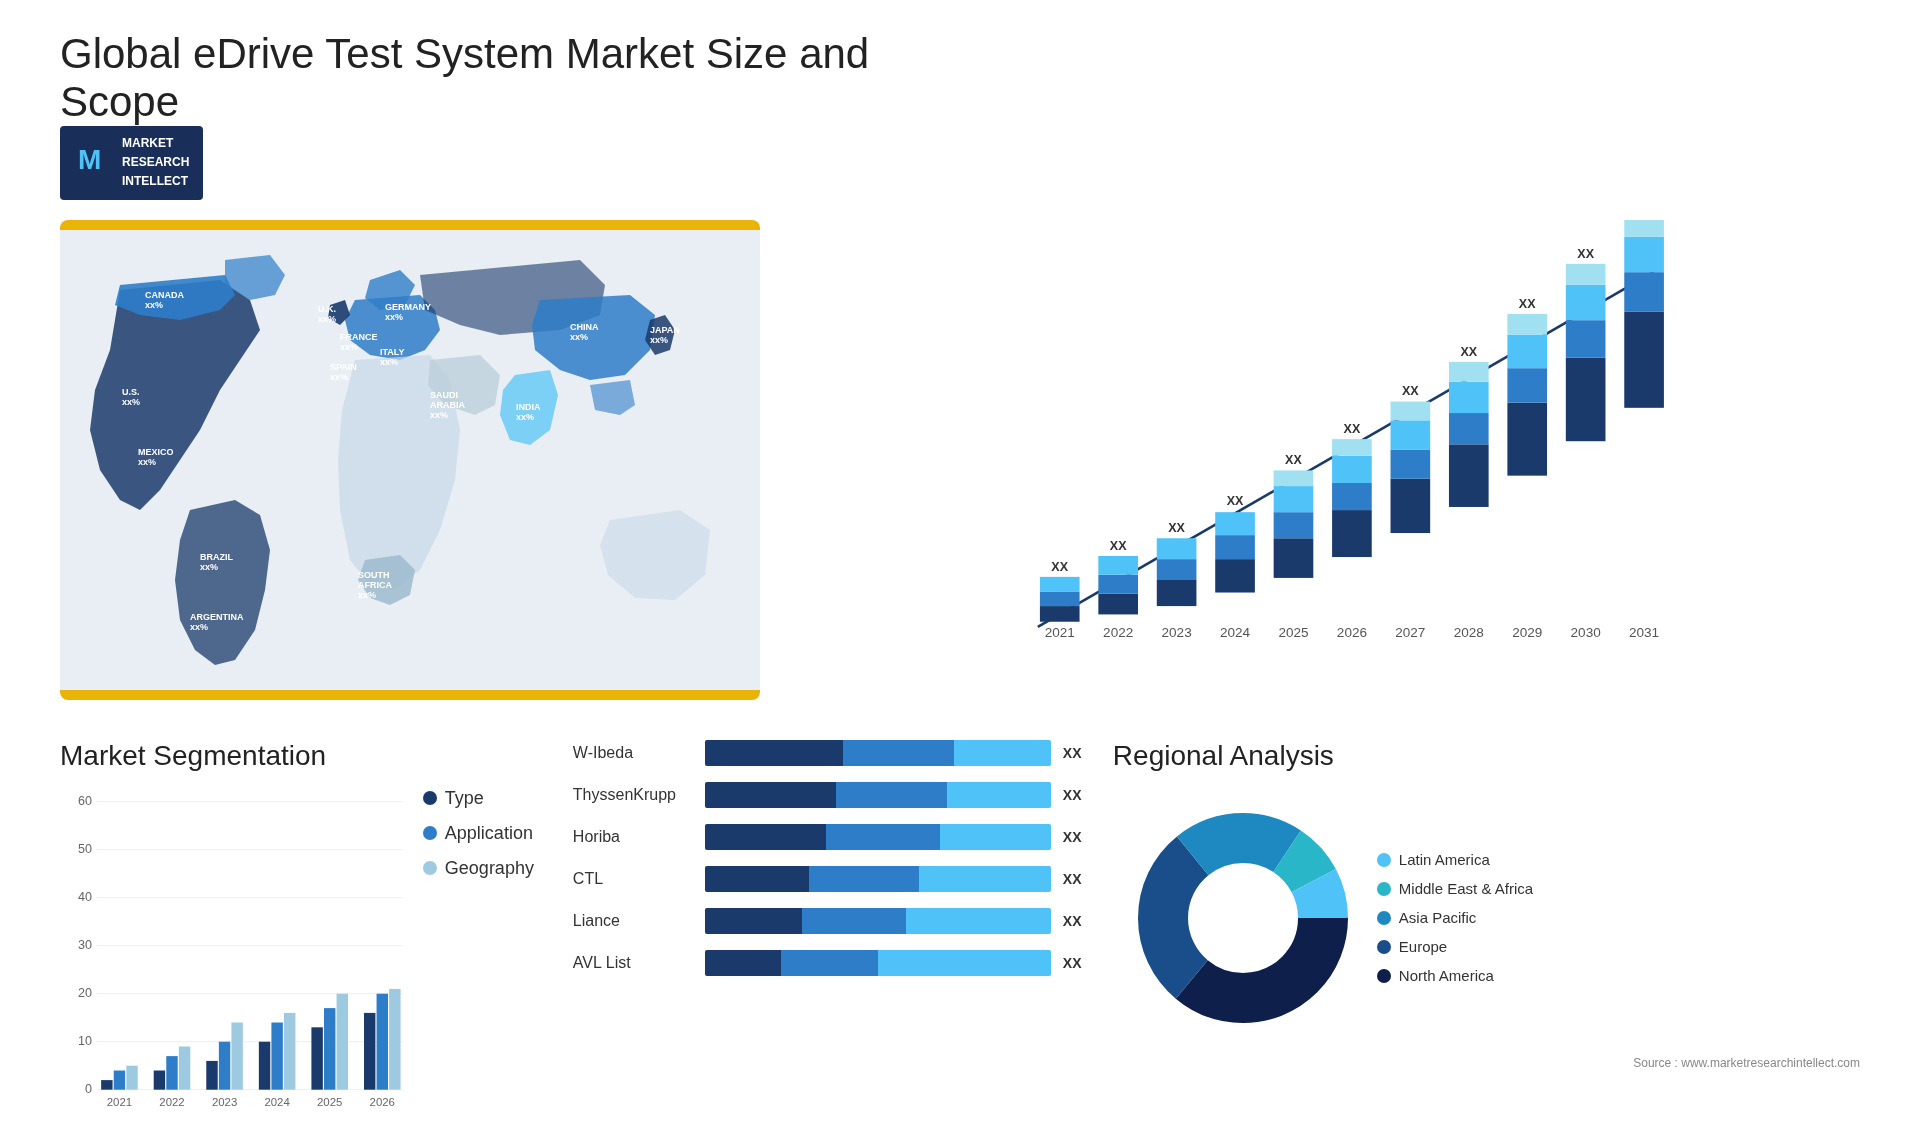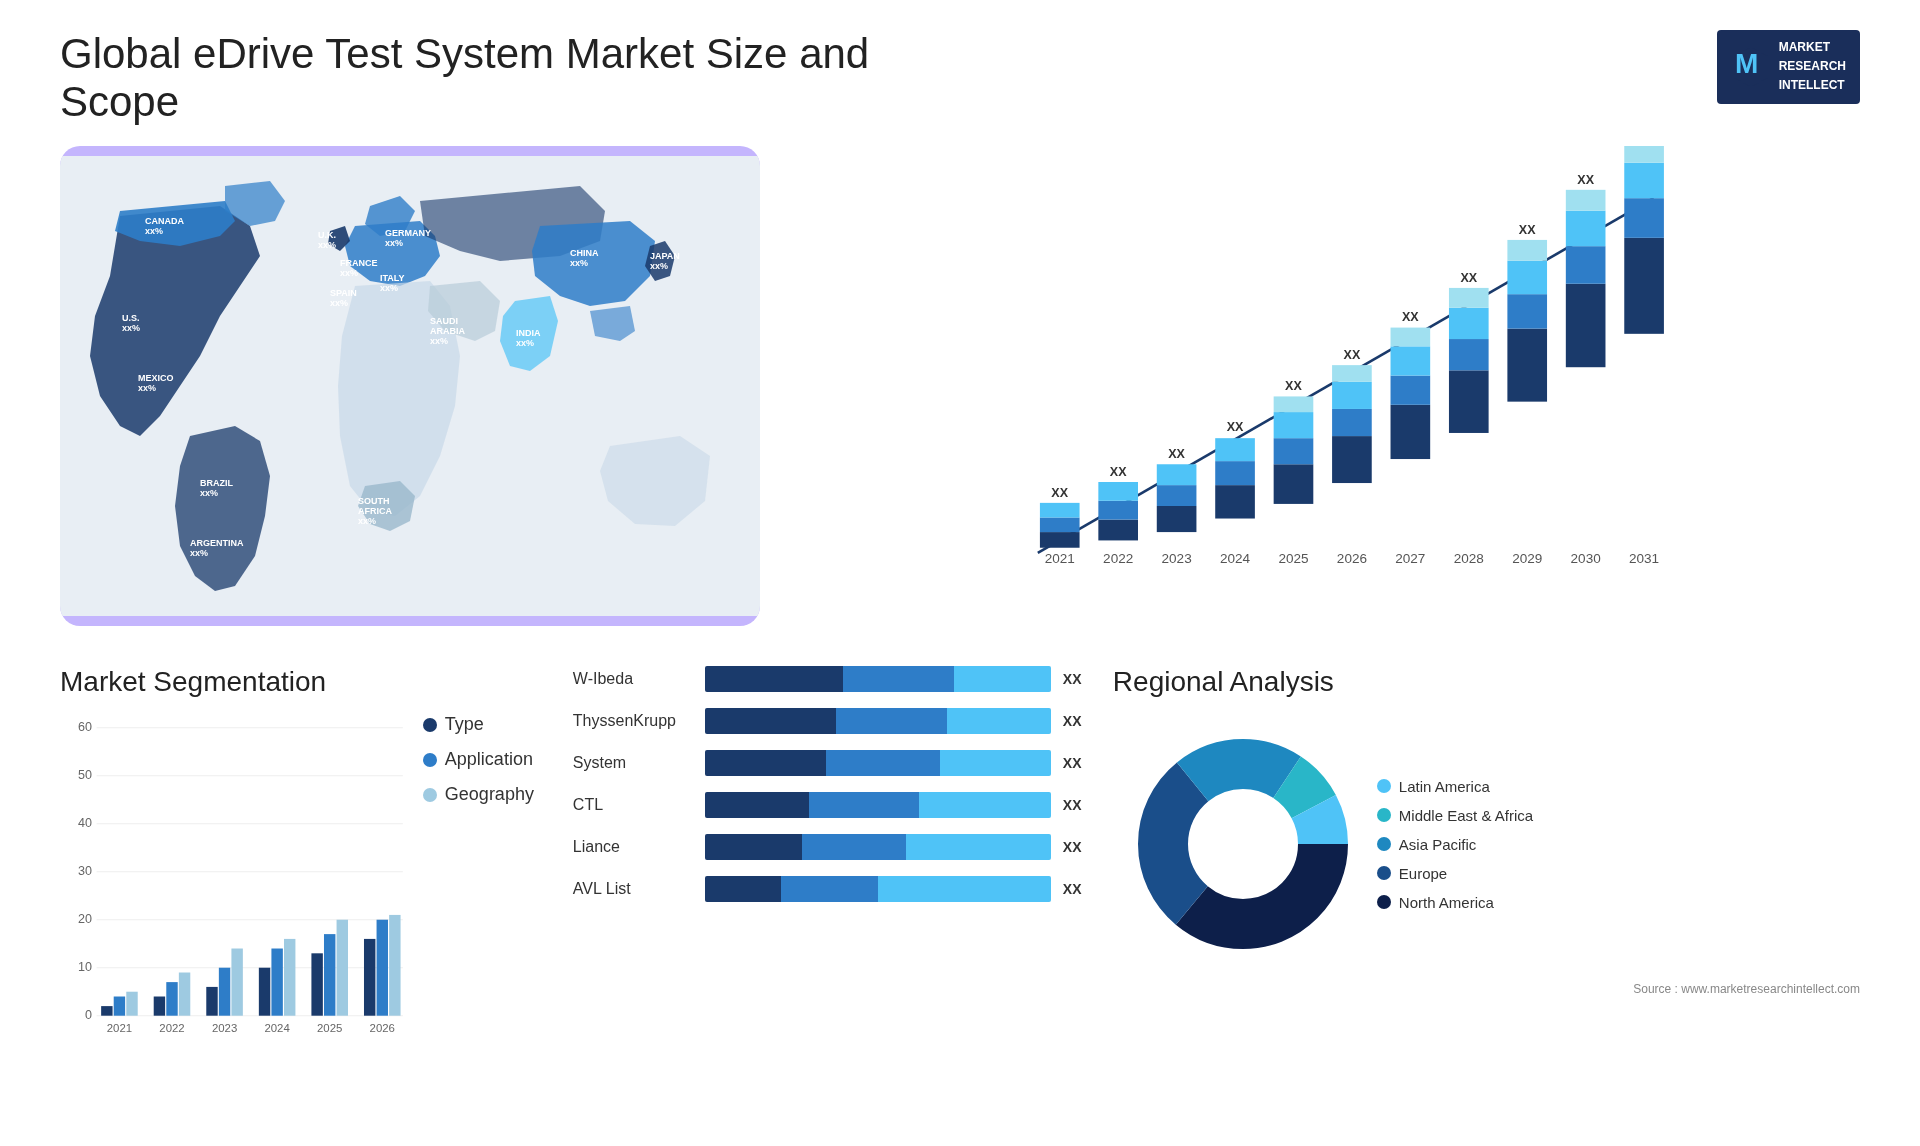--- a/index.html
+++ b/index.html
@@ -14,20 +14,21 @@
       width: 1920px;
       min-height: 1146px;
       padding: 30px 60px 20px 60px;
       background: #fff;
     }
     .header {
       display: flex;
       justify-content: space-between;
       align-items: flex-start;
       margin-bottom: 20px;
+      flex-direction: column;
     }
     .main-title {
       font-size: 42px;
       font-weight: 400;
       color: #222;
       max-width: 900px;
     }
     .logo-area {
       display: flex;
       flex-direction: column;
@@ -37,22 +38,22 @@
     
     .top-section {
       display: flex;
       gap: 40px;
       margin-bottom: 40px;
       height: 480px;
     }
     .map-container {
       flex: 0 0 700px;
       position: relative;
-      background: #c4b5fd;
-      border-radius: 20px;
+      background: #eab308;
+      border-radius: 8px;
       overflow: hidden;
     }
     .bar-chart-container {
       flex: 1;
       position: relative;
     }
 
     
     .bottom-section {
       display: flex;
@@ -480,21 +481,21 @@
             <div class="player-bar">
               <div class="player-bar-seg1" style="width:38%;"></div>
               <div class="player-bar-seg2" style="width:32%;"></div>
               <div class="player-bar-seg3" style="width:30%;"></div>
             </div>
           </div>
           <span class="player-xx">XX</span>
         </div>
 
         <div class="player-row">
-          <span class="player-name">System</span>
+          <span class="player-name">Horiba</span>
           <div class="player-bar-wrap">
             <div class="player-bar">
               <div class="player-bar-seg1" style="width:35%;"></div>
               <div class="player-bar-seg2" style="width:33%;"></div>
               <div class="player-bar-seg3" style="width:32%;"></div>
             </div>
           </div>
           <span class="player-xx">XX</span>
         </div>
 

